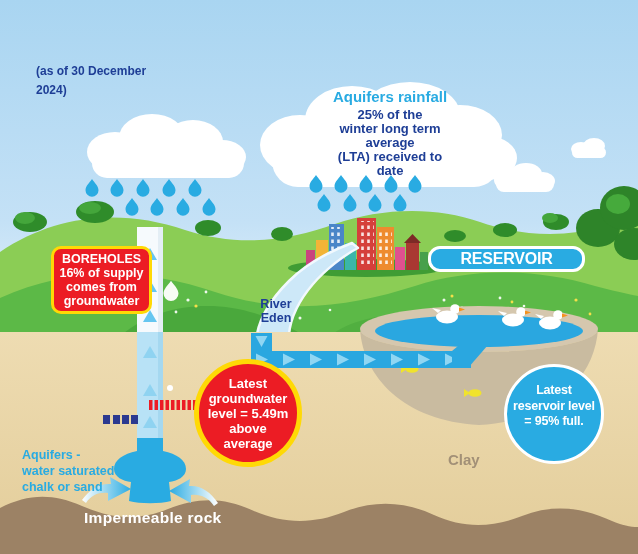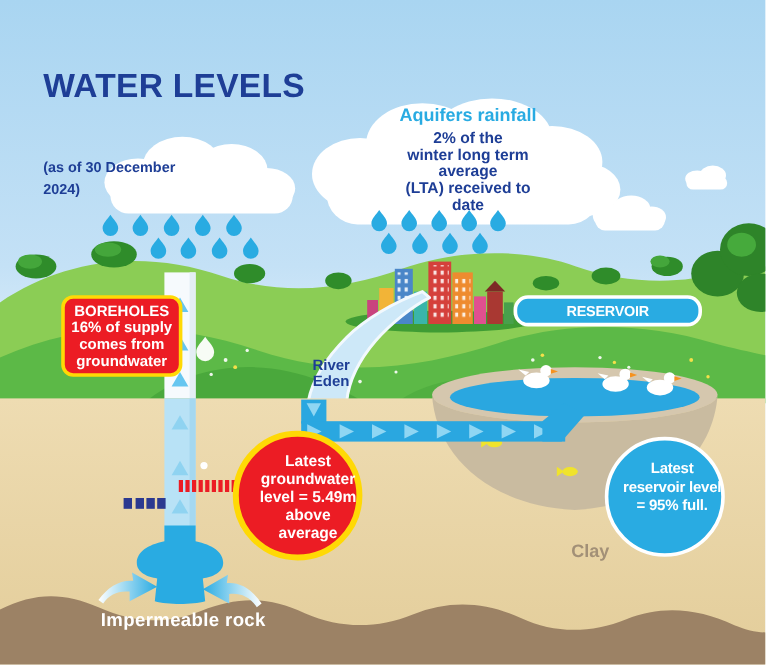--- a/index.html
+++ b/index.html
@@ -20,41 +20,41 @@
     color:var(--cyan,#29abe2); font-size:15px; }
   .rain-detail { left:310px; top:108px; width:160px; text-align:center;
     color:var(--dark-blue,#1e3e96); font-size:13px; line-height:14px; }
 
   .callout { position:absolute; text-align:center; color:#fff;margin-left:24px; }
   .boreholes-box { left:27px; top:246px; width:101px; padding:3px 0;
     background:var(--alert-red,#ec1c24); border:3px solid var(--highlight-yellow,#ffd905);
     border-radius:10px; font-size:12.5px; line-height:14px; }
   .reservoir-box { left:404px; top:246px; width:157px; padding:3px 0;
     background:var(--cyan,#29abe2); border:3px solid #ffffff;
-    border-radius:12px; font-size:12px; line-height:14px; letter-spacing:-.2px; }
+    border-radius:12px; font-size:16px; line-height:14px; letter-spacing:-.2px; }
   .callout .cb-line { white-space:pre; }
 
   .river-label { left:244px; top:297px; width:64px; text-align:center;
     color:var(--dark-blue,#1e3e96); font-size:12.5px; line-height:14px; }
 
   .bubble { position:absolute; border-radius:50%; display:flex; color:#fff;
-    text-align:center; justify-content:flex-end; }
+    text-align:center; justify-content:center; }
   .gw-bubble { left:194px; top:359px; width:108px; height:108px;
     background:var(--alert-red,#ec1c24); border:5px solid var(--highlight-yellow,#ffd905);
     align-items:center; font-size:13px; line-height:15px; }
   .res-bubble { left:504px; top:364px; width:100px; height:100px;
     background:var(--cyan,#29abe2); border:3px solid #ffffff;
     align-items:flex-start; padding-top:16px; font-size:12.5px; line-height:15.5px;
     letter-spacing:-.2px; }
 
   .avg-level { left:0px; top:385px; width:136px; text-align:center;
     color:var(--dark-blue,#1e3e96); font-size:13px; line-height:17px; }
   .aquifers { left:22px; top:447px; color:var(--cyan,#29abe2);
     font-size:12.5px; line-height:16px; }
-  .clay { left:448px; top:451px; color:#a29077; font-size:15px;margin-left:28px; }
+  .clay { left:448px; top:451px; color:#a29077; font-size:15px; }
   .rock-label { left:84px; top:509px; color:#ffffff; font-size:15.5px; letter-spacing:.3px; }
 </style>
 </head>
 <body>
 
 <div class="stage">
 
   <svg class="scene" width="638" height="554" viewBox="0 0 638 554">
     <defs>
       <path id="dropP" d="M0,-9 C2.6,-5 6.5,-2 6.5,2.2 A6.5,6.5 0 1,1 -6.5,2.2 C-6.5,-2 -2.6,-5 0,-9 Z"></path>
@@ -277,27 +277,26 @@
 
     <path d="M137,438 L163,438 L163,451 C177,454 186,460 186,469 C186,477 177,481 169,482 L171,501 C160,504 140,504 129,501 L131,482 C123,481 114,477 114,469 C114,460 123,454 137,451 Z" fill="#29abe2"></path>
 
     <path d="M0,508 C28,494 52,493 82,506 C112,519 138,521 168,509 C198,497 224,497 254,511 C284,524 314,524 344,512 C374,500 404,501 434,515 C462,528 492,528 522,516 C552,504 582,507 612,521 C622,525 630,527 638,527 L638,554 L0,554 Z" fill="#9c8265"></path>
 
     <path d="M82,500 C90,489 100,483 111,484 L110,477 L131,489 L108,501 L108,493 C99,492 91,495 86,503 Z" fill="url(#aqL)"></path>
     <path d="M218,503 C210,491 200,485 189,486 L190,479 L169,491 L191,503 L191,495 C200,494 208,497 214,506 Z" fill="url(#aqR)"></path>
   </svg>
 
   <div class="txt title-block">
-    <h1>WATER LEVELS</h1>
     <div class="subtitle">(as of 30 December
 2024)</div>
   </div>
 
   <div class="txt rain-heading">Aquifers rainfall</div>
-  <div class="txt rain-detail">2% of the
+  <div class="txt rain-detail">25% of the
 winter long term
 average
 (LTA) received to
 date</div>
 
   <div class="callout boreholes-box">
     <div class="cb-line">BOREHOLES</div>
     <div class="cb-line">16% of supply
 comes from
 groundwater</div>
@@ -316,15 +315,18 @@
 level = 5.49m
 above
 average</span>
   </div>
   <div class="bubble res-bubble">
     <span style="white-space:pre">Latest
 reservoir level
 = 95% full.</span>
   </div>
 
+  <div class="txt aquifers">Aquifers -
+water saturated
+chalk or sand</div>
   <div class="txt clay">Clay</div>
   <div class="txt rock-label">Impermeable rock</div>
 </div>
 
 </body></html>

